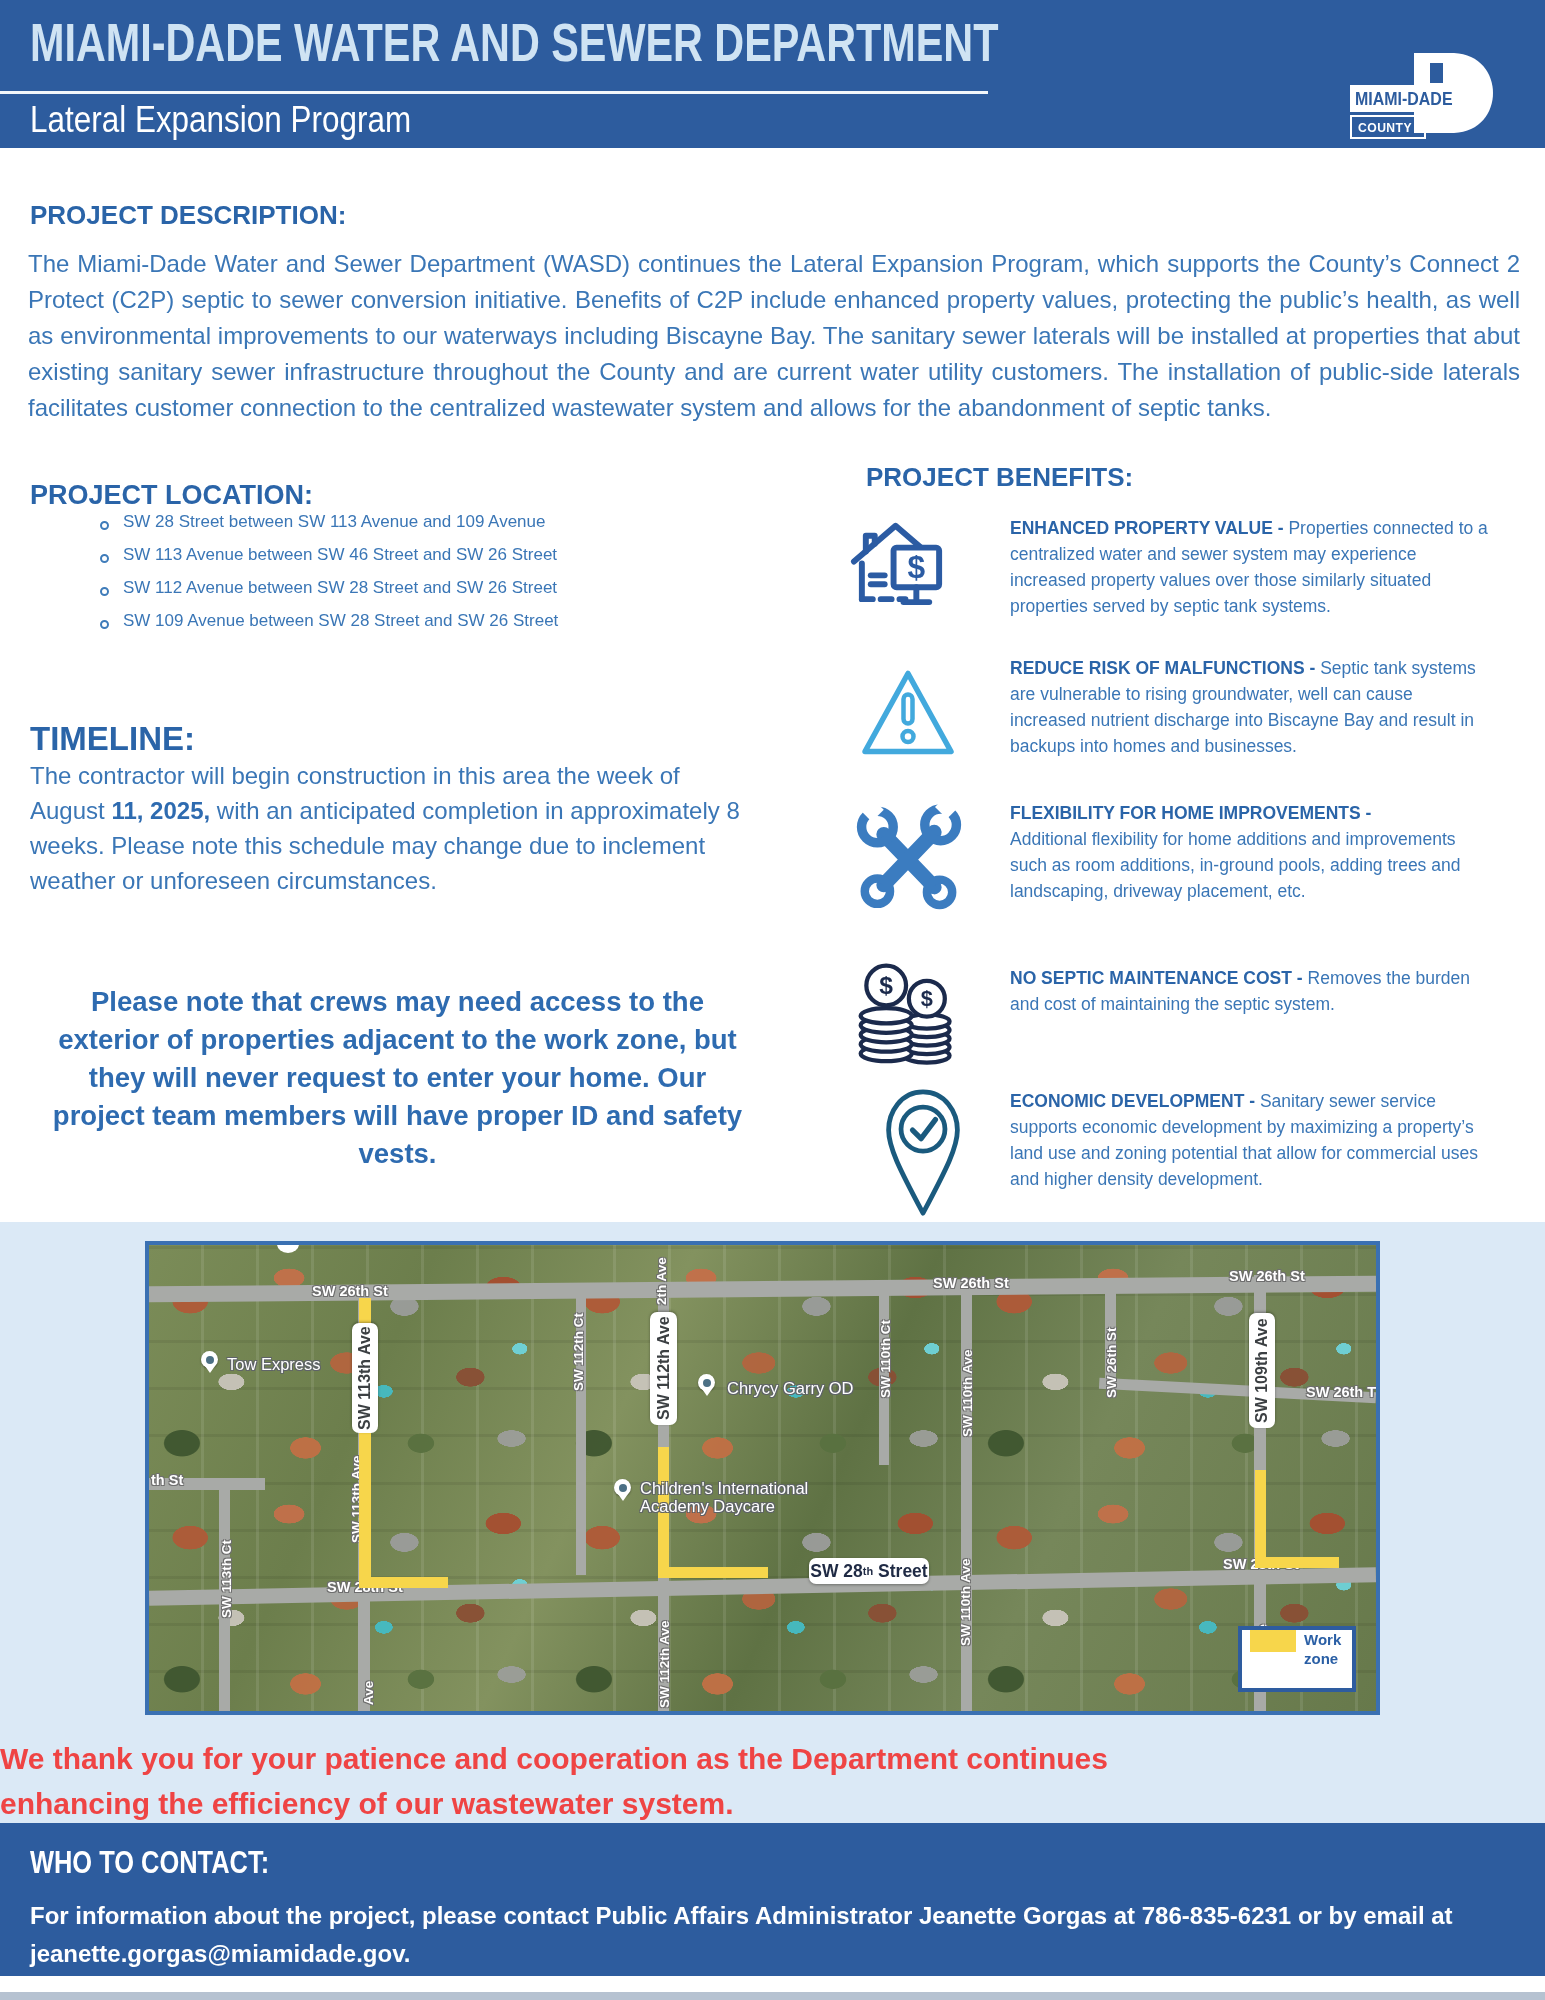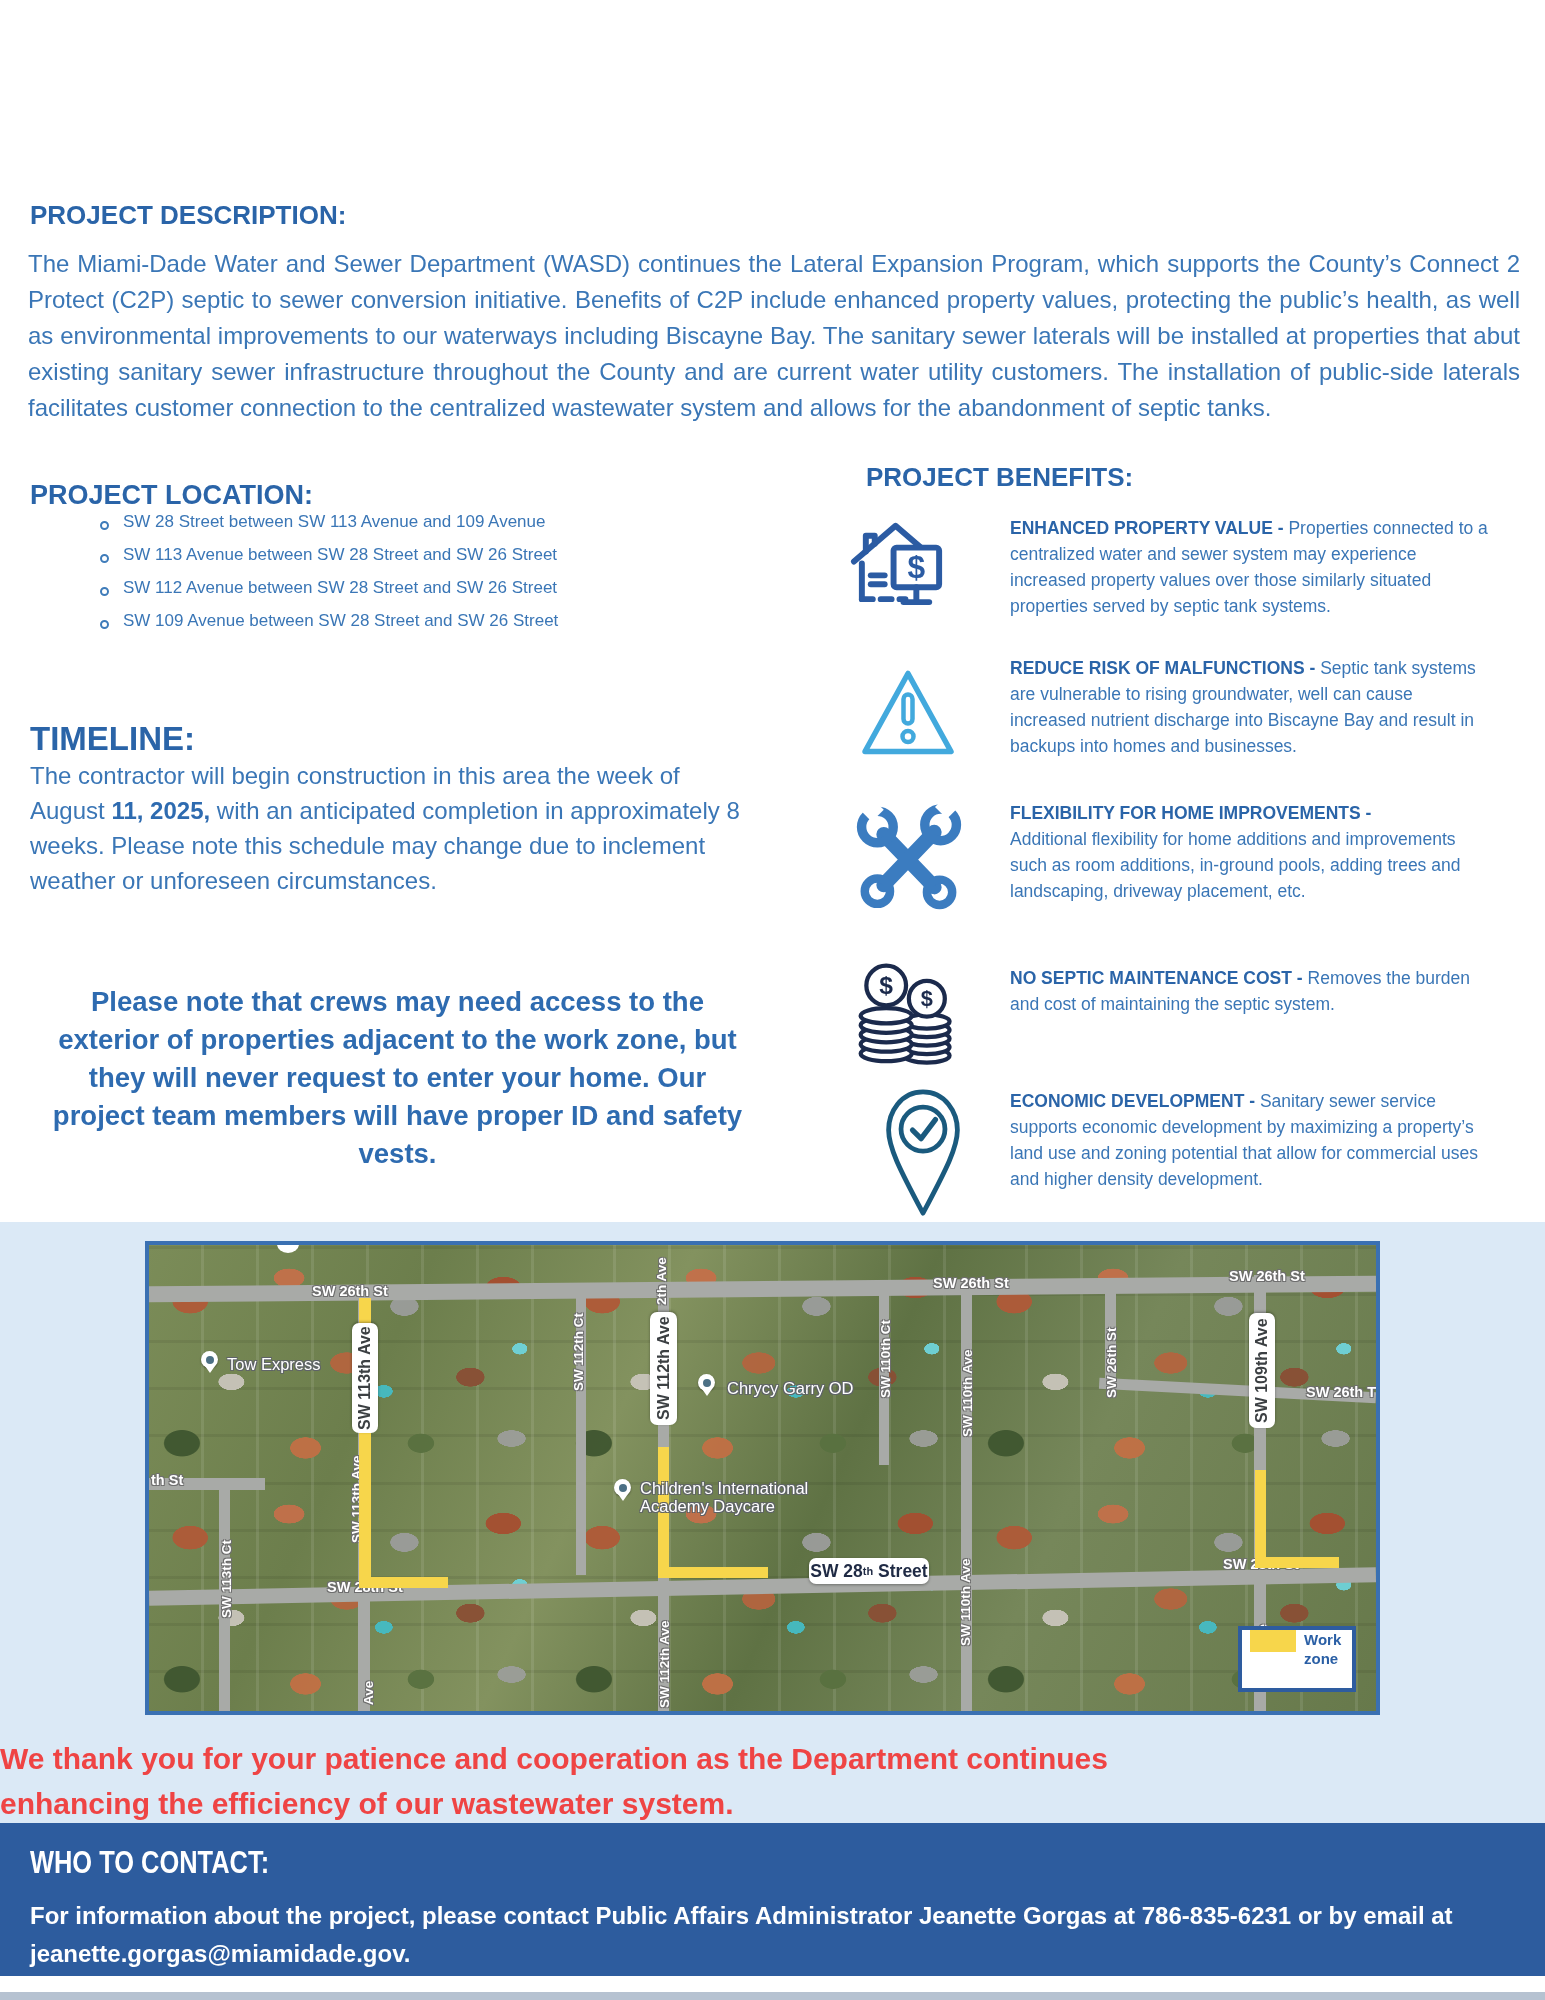--- a/index.html
+++ b/index.html
@@ -93,33 +93,50 @@
   .foot-h .condensed{transform:scaleX(.82);}
   .foot-p{position:absolute;left:30px;top:74px;width:1485px;font-size:24px;line-height:38px;
           font-weight:bold;color:#fff;}
   .bottom-strip{position:absolute;left:0;top:1992px;width:1545px;height:8px;background:#b6c2d1;}
 </style>
 </head>
 <body>
 
 <div class="page">
 
+  <div class="header">
+    <div class="hdr-title"><span class="condensed">MIAMI-DADE WATER AND SEWER DEPARTMENT</span></div>
+    <div class="hdr-rule"></div>
+    <div class="hdr-sub"><span class="condensed">Lateral Expansion Program</span></div>
+    <div class="logo">
+      <svg class="abs" style="left:64px;top:9px;" width="94" height="80" viewBox="0 0 94 80">
+        <path d="M0 0 H40 C92 2 92 78 40 80 H0 Z" fill="#ffffff"></path>
+        <rect x="16" y="10" width="13" height="20" fill="#2d5c9e"></rect>
+      </svg>
+      <div class="logo-band">
+          <span>MIAMI-DADE</span>
+        </div>
+      <div class="logo-county">
+          <span>COUNTY</span>
+        </div>
+    </div>
+  </div>
 
   <div class="h-sec" style="left:30px;top:200px;">PROJECT DESCRIPTION:</div>
   <div class="p-body desc">The Miami-Dade Water and Sewer Department (WASD) continues the Lateral Expansion Program, which supports the County’s Connect 2 Protect (C2P) septic to sewer conversion initiative. Benefits of C2P include enhanced property values, protecting the public’s health, as well as environmental improvements to our waterways including Biscayne Bay. The sanitary sewer laterals will be installed at properties that abut existing sanitary sewer infrastructure throughout the County and are current water utility customers. The installation of public-side laterals facilitates customer connection to the centralized wastewater system and allows for the abandonment of septic tanks.</div>
 
   <div class="h-sec" style="left:30px;top:480px;font-size:27px;">PROJECT LOCATION:</div>
   <div class="bullets">
     <div class="bullet-row">
         <span class="bullet-dot"></span>
         <span class="bullet-txt">SW 28 Street between SW 113 Avenue and 109 Avenue</span>
       </div>
     <div class="bullet-row">
         <span class="bullet-dot"></span>
-        <span class="bullet-txt">SW 113 Avenue between SW 28 Street and SW 26 Street</span>
+        <span class="bullet-txt">SW 113 Avenue between SW 46 Street and SW 26 Street</span>
       </div>
     <div class="bullet-row">
         <span class="bullet-dot"></span>
         <span class="bullet-txt">SW 112 Avenue between SW 28 Street and SW 26 Street</span>
       </div>
     <div class="bullet-row">
         <span class="bullet-dot"></span>
         <span class="bullet-txt">SW 109 Avenue between SW 28 Street and SW 26 Street</span>
       </div>
   </div>

